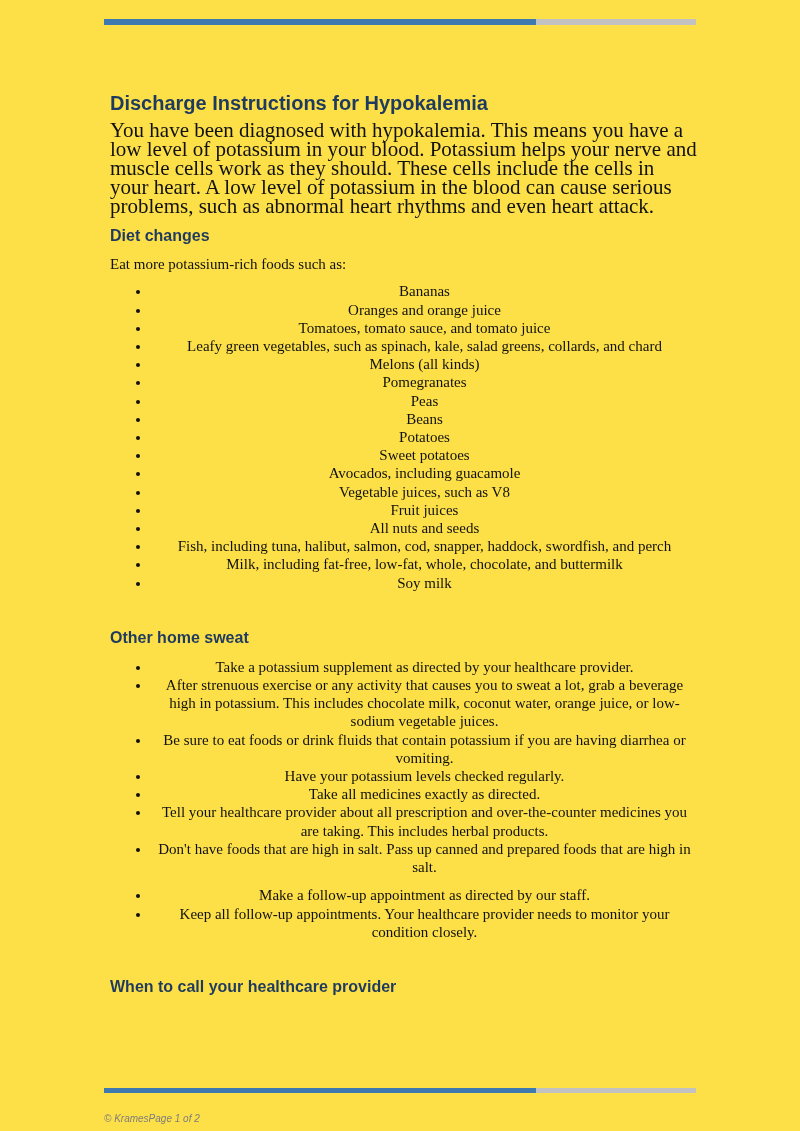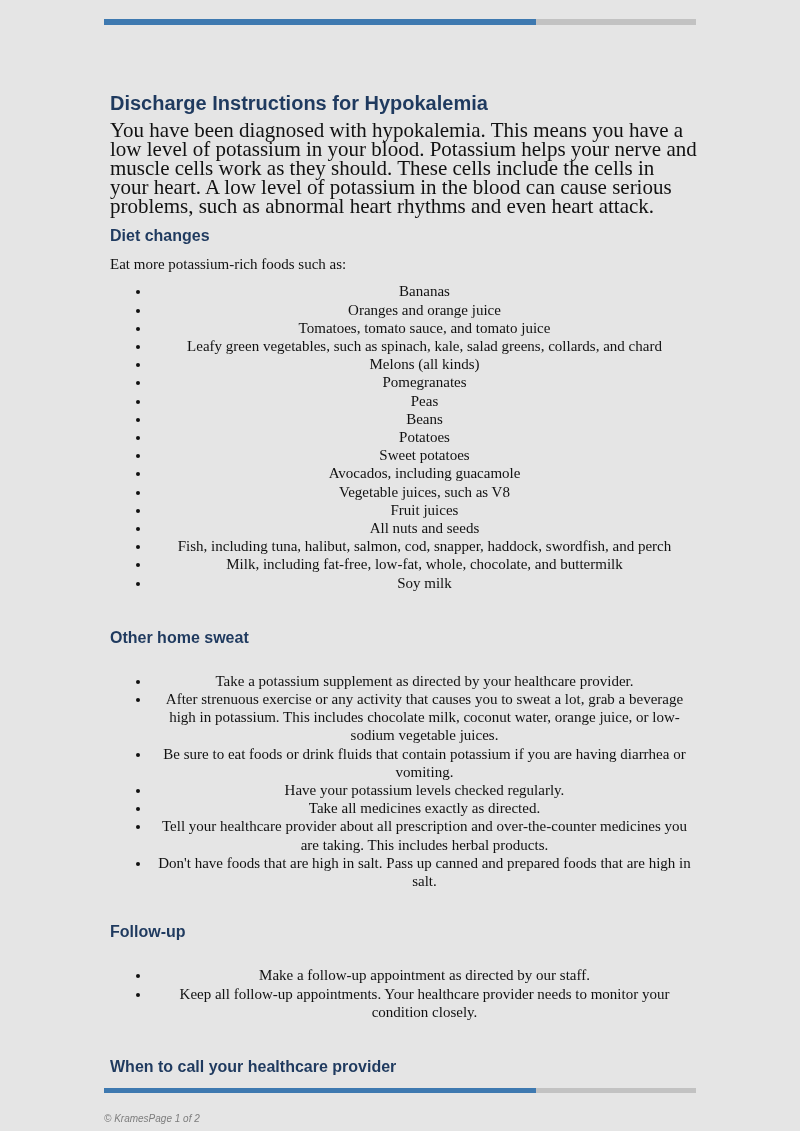--- a/index.html
+++ b/index.html
@@ -6,21 +6,21 @@
     --accent_blue:#3e79b0;
     --rule_gray:#c2c2c2;
     --heading_navy:#1f3a5f;
     --body_text:#111111;
     --footer_text:#7d7d7d;
   }
   html,body{margin:0;padding:0;background:#ffffff;}
   .page{
     position:relative;
     width:800px;height:1131px;
-    background:#e5e5e5;
+    background:#fde047;
     font-family:"Liberation Serif",serif;
     color:var(--body_text);
     overflow:hidden;
   }
   .rule{
     position:absolute;left:104px;width:592px;height:6px;
     background:var(--rule_gray);
   }
   .rule-top{top:19px;}
   .rule-bottom{top:1088px;height:5px;}
@@ -53,21 +53,21 @@
   p.lead{
     margin:9px 0 0 0;
     font-size:15px;line-height:18.4px;
   }
   ul{
     margin:9px 0 0 0;
     padding:0 0 0 41px;
     list-style:disc outside;
     font-size:15px;line-height:18.2px;
   }
-  ul.tight{margin-top:24px;}
+  ul.tight{margin-top:10px;}
   li{margin:0;padding:0;text-align:center;}
   .footer-text{
     position:absolute;left:104px;top:1096px;width:592px;
     display:flex;justify-content:flex-start;
     font-family:"Liberation Sans",sans-serif;
     font-style:italic;
     font-size:10px;line-height:14px;
     color:var(--footer_text);
     margin-top:16px;
   }
@@ -142,21 +142,20 @@
 
           <li>Take all medicines exactly as directed.</li>
 
           <li>Tell your healthcare provider about all prescription and over-the-counter medicines you are taking. This includes herbal products.</li>
 
           <li>Don't have foods that are high in salt. Pass up canned and prepared foods that are high in salt.</li>
         </ul>
     </section>
 
     <section>
-      <h2 class="h2-gap-sm">Follow-up</h2>
       <ul class="tight">
 
           <li>Make a follow-up appointment as directed by our staff.</li>
 
           <li>Keep all follow-up appointments. Your healthcare provider needs to monitor your condition closely.</li>
         </ul>
     </section>
 
     <section>
       <h2 class="h2-gap">When to call your healthcare provider</h2>

